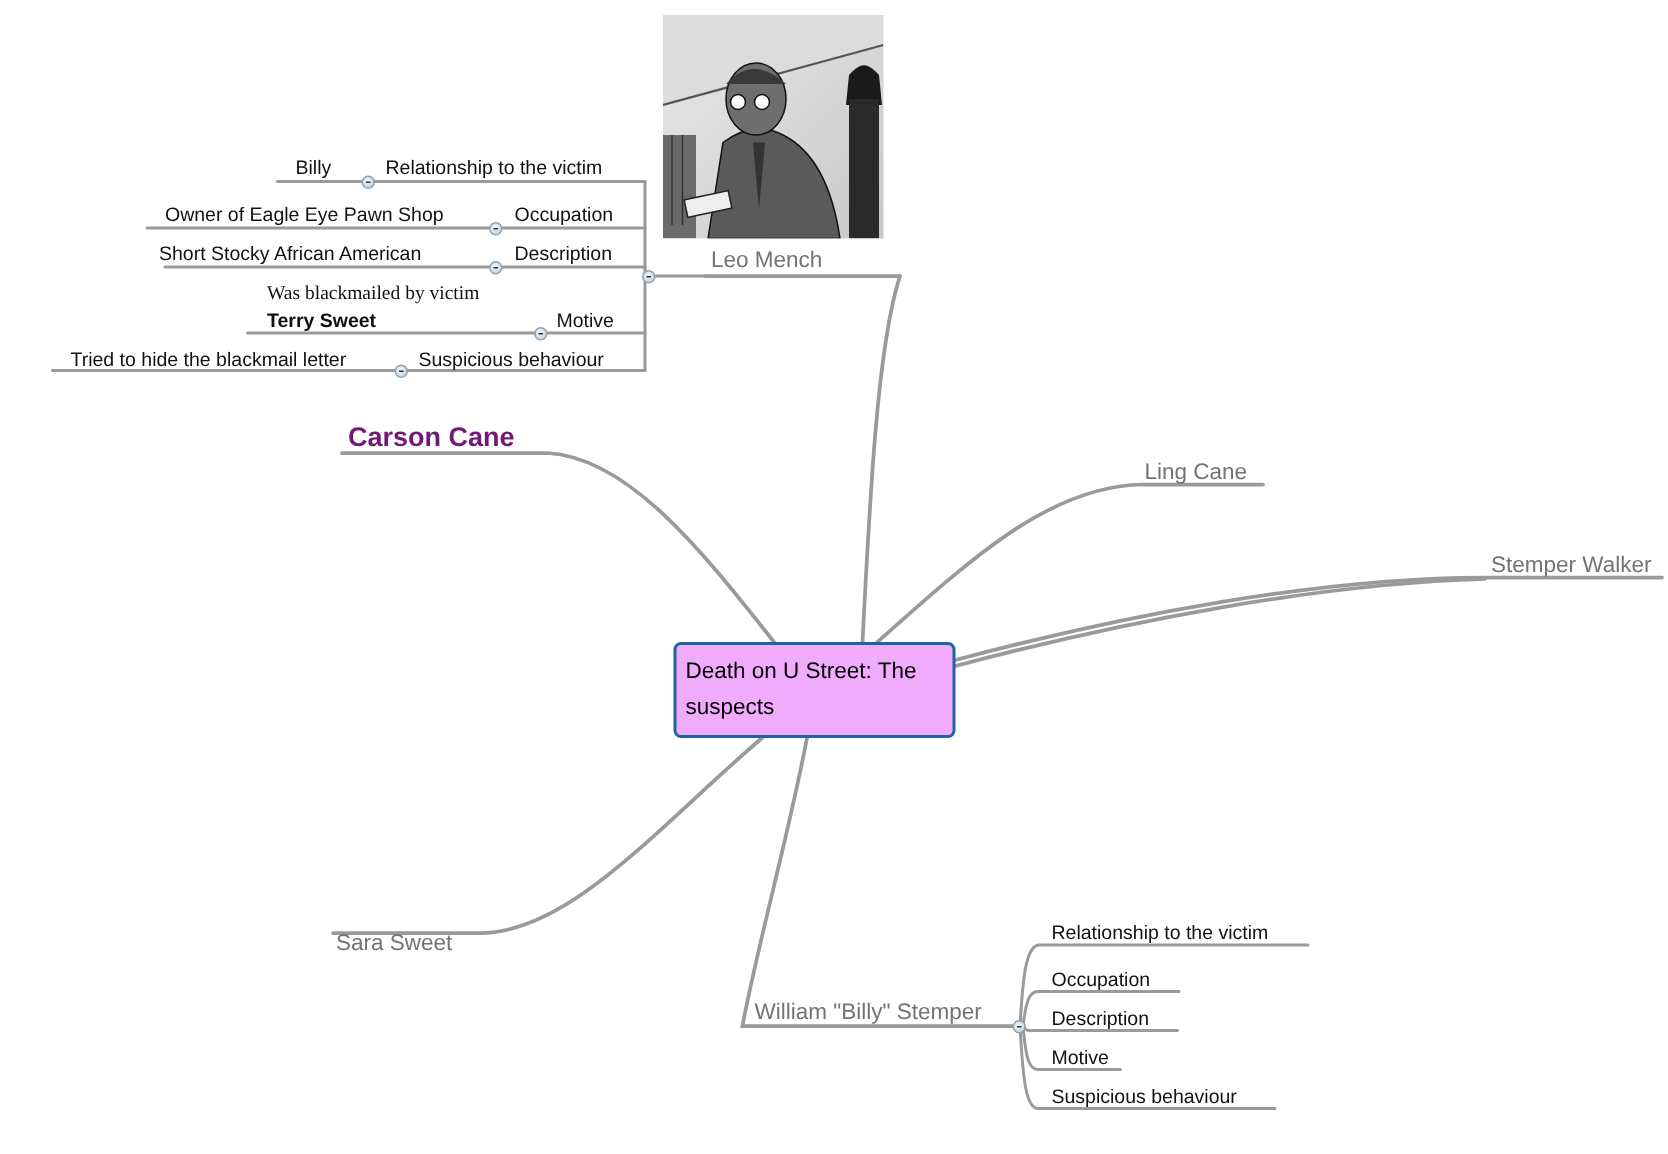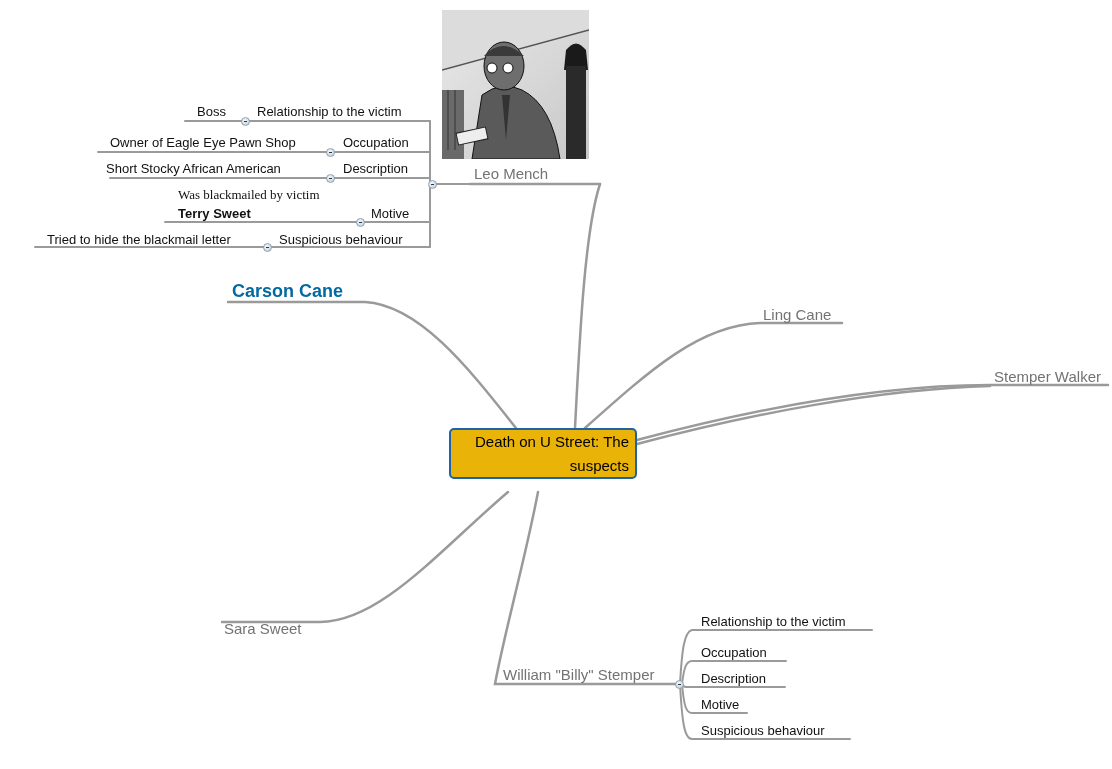--- a/index.html
+++ b/index.html
@@ -1,21 +1,21 @@
 <!DOCTYPE html>
 <html><head>
 <meta charset="utf-8">
 <style>
   html, body { margin:0; padding:0; }
   body { width:1112px; height:769px; background:#ffffff; position:relative; overflow:hidden; font-family:"Liberation Sans", sans-serif; color:#000; }
   svg.lines { position:absolute; left:0; top:0; width:1112px; height:769px; }
   .lbl { position:absolute; white-space:nowrap; font-size:13px; line-height:15px; color:#111; }
   .main { font-size:15px; line-height:18px; color:#737373; }
-  .red { color:#0369a1; font-weight:bold; font-size:18px; line-height:20px; }
-  .central { position:absolute; left:449px; top:428px; width:188px; height:51px; background:#eab308; border:2px solid #1d63a8; border-radius:5px; box-sizing:border-box; display:flex; align-items:center; justify-content:center; text-align:right; font-size:15px; line-height:24px; color:#000; padding:0 6px; }
+  .red { color:#701a75; font-weight:bold; font-size:18px; line-height:20px; }
+  .central { position:absolute; left:449px; top:428px; width:188px; height:64px; background:#f0abfc; border:2px solid #1d63a8; border-radius:5px; box-sizing:border-box; display:flex; align-items:center; justify-content:center; text-align:left; font-size:15px; line-height:24px; color:#000; padding:0 6px; }
   .photo { position:absolute; left:442px; top:10px; width:147px; height:149px; overflow:hidden; background:linear-gradient(135deg,#e9e9e9 0%,#c8c8c8 100%); }
   .collapse { position:absolute; width:9px; height:9px; border-radius:50%; background:radial-gradient(circle at 40% 35%, #f4f8fb, #b9c9d6); border:1px solid #8ea3b3; box-sizing:border-box; }
   .collapse::after { content:""; position:absolute; left:2px; top:3px; width:3px; height:1px; background:#333; }
 </style>
 </head>
 <body>
 
 <svg class="lines" viewBox="0 0 1112 769" xmlns="http://www.w3.org/2000/svg">
   <g fill="none" stroke="#9a9a9a" stroke-width="2.5" stroke-linecap="round">
 
@@ -70,21 +70,21 @@
     <circle cx="66" cy="58" r="5" fill="#fff" stroke="#111"></circle>
     <path d="M60 85 L 64 130 L 68 85 Z" fill="#333"></path>
     <rect x="15" y="120" width="30" height="12" fill="#eee" stroke="#222" transform="rotate(-12 30 126)"></rect>
   </svg>
 </div>
 
 <div class="lbl main" style="left:474px; top:165px;">Leo Mench</div>
 <div class="collapse" style="left:428px; top:180px;"></div>
 
 <div class="lbl" style="left:257px; top:104px;">Relationship to the victim</div>
-<div class="lbl" style="left:197px; top:104px;">Boss</div>
+<div class="lbl" style="left:197px; top:104px;">Billy</div>
 <div class="collapse" style="left:241px; top:117px;"></div>
 
 <div class="lbl" style="left:343px; top:135px;">Occupation</div>
 <div class="lbl" style="left:110px; top:135px;">Owner of Eagle Eye Pawn Shop</div>
 <div class="collapse" style="left:326px; top:148px;"></div>
 
 <div class="lbl" style="left:343px; top:161px;">Description</div>
 <div class="lbl" style="left:106px; top:161px;">Short Stocky African American</div>
 <div class="collapse" style="left:326px; top:174px;"></div>
 

